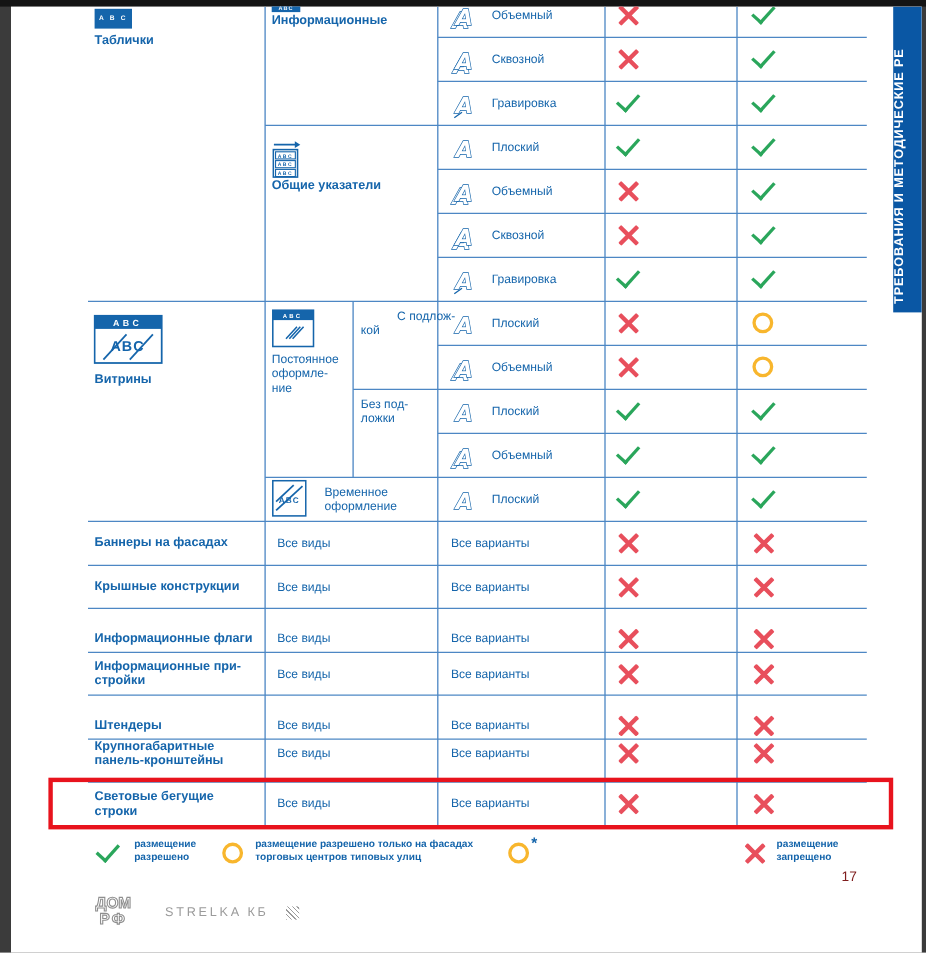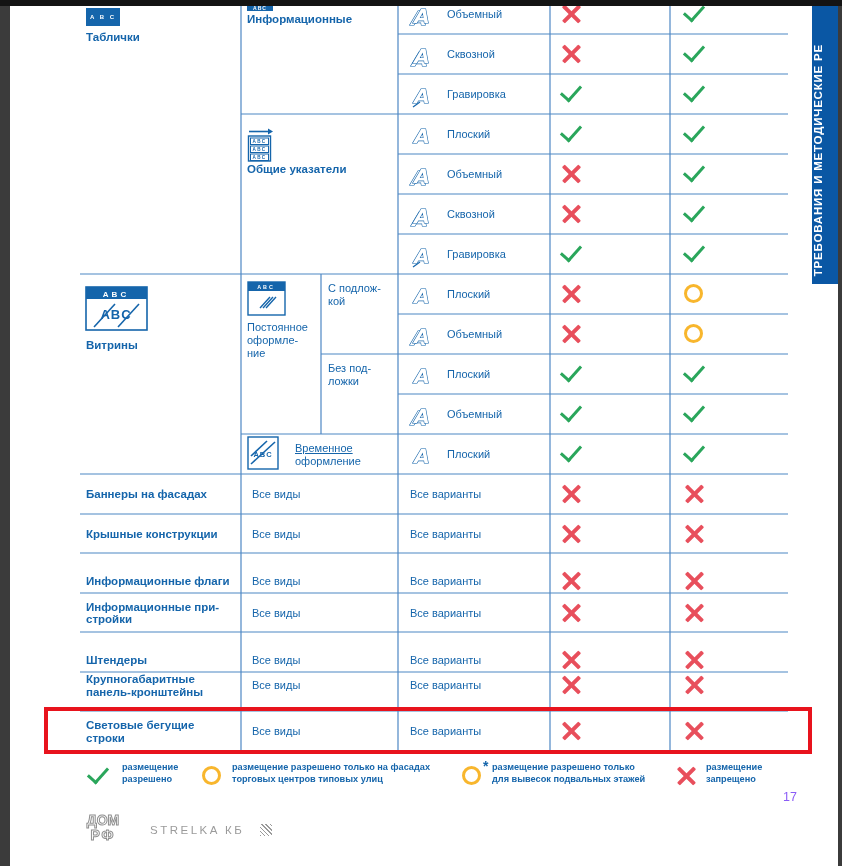--- a/index.html
+++ b/index.html
@@ -100,21 +100,21 @@
     position:absolute; left:34px; top:701px; width:760px; height:39px;
     border:4px solid #e8131d;
   }
 
   .legend-item-text { position:absolute; color:#1565ab; font-size:9.2px; font-weight:bold; line-height:11.5px; }
   .studio { position:absolute; left:140px; top:818px; font-size:11.5px; letter-spacing:2.5px; color:#9b9b9b; }
   .hatch-sq {
     position:absolute; left:250px; top:818px; width:12px; height:12px;
     background:repeating-linear-gradient(45deg,#9b9b9b 0 1px, transparent 1px 3px);
   }
-  .page-num { position:absolute; left:755px; top:784px; width:32px; text-align:right; font-size:12.5px; color:#8b5cf6; }
+  .page-num { position:absolute; left:755px; top:784px; width:32px; font-size:12.5px; color:#7f1d1d; }
 </style>
 </head>
 <body>
 
 <div class="top-strip"></div>
 
 <div class="sheet">
 
   <svg class="grid-svg" width="828" height="860">
     <line x1="388" y1="28" x2="778" y2="28"></line>
@@ -190,38 +190,38 @@
       <line x1="19" y1="27" x2="29" y2="16" stroke="#1565ab" stroke-width="1.4"></line>
     </svg>
   </div>
   <div class="abs soft-label" style="left:237px; top:315px;">
     <span style="display:block;text-align:right;">Постоянное</span>
     <span style="display:block;">оформле-</span>
     <span style="display:block;">ние</span>
   </div>
 
   <div class="abs soft-label" style="left:318px; top:276px;">
-    <span style="display:block;">С подлож-</span>
+    <span style="display:block;margin-left:33px;">С подлож-</span>
     <span style="display:block;">кой</span>
   </div>
   <div class="abs soft-label" style="left:318px; top:356px;">
     <span style="display:block;">Без под-</span>
     <span style="display:block;">ложки</span>
   </div>
 
   <div class="abs pict" style="left:237px; top:430px;">
     <svg width="32" height="34" viewBox="0 0 32 34">
       <rect x="1" y="1" width="30" height="32" fill="none" stroke="#1565ab" stroke-width="1.4"></rect>
       <text x="16" y="21" font-size="7.5" font-weight="bold" letter-spacing="1" text-anchor="middle" fill="#1565ab">ABC</text>
       <line x1="4" y1="28" x2="28" y2="6" stroke="#1565ab" stroke-width="1.6"></line>
       <line x1="4" y1="20" x2="20" y2="5" stroke="#1565ab" stroke-width="1.6"></line>
     </svg>
   </div>
   <div class="abs soft-label" style="left:285px; top:436px;">
-    <span style="display:block;text-decoration:underline;">Временное</span>
+    <span style="display:block;">Временное</span>
     <span style="display:block;">оформление</span>
   </div>
 
   <div class="trow" style="top:-12px;">
     <span class="licon" data-style="volume">
       <svg width="30" height="30" viewBox="0 0 30 30">
           <text class="p-shadow" x="15" y="23">А</text>
           <text x="15" y="23">А</text>
           <line class="p-engrave" x1="6" y1="27" x2="13" y2="22"></line>
         </svg>
@@ -444,24 +444,20 @@
     <span style="display:block;">разрешено</span>
   </span>
 
   <span class="status" style="left:190px; top:757px;" data-status="circle"></span>
   <span class="legend-item-text" style="left:222px; top:756px;">
     <span style="display:block;">размещение разрешено только на фасадах</span>
     <span style="display:block;">торговых центров типовых улиц</span>
   </span>
 
   <span class="status" style="left:450px; top:757px;" data-status="circle-asterisk"></span>
-  <span class="legend-item-text" style="left:482px; top:756px;">
-    <span style="display:block;">размещение разрешено только</span>
-    <span style="display:block;">для вывесок подвальных этажей</span>
-  </span>
 
   <span class="status" style="left:664px; top:757px;" data-status="cross"></span>
   <span class="legend-item-text" style="left:696px; top:756px;">
     <span style="display:block;">размещение</span>
     <span style="display:block;">запрещено</span>
   </span>
 
   <div class="abs pict" style="left:75px; top:806px;">
     <svg width="36" height="32" viewBox="0 0 36 32">
       <text x="18" y="13" font-size="14" font-weight="bold" text-anchor="middle" fill="#ffffff" stroke="#8f8f8f" stroke-width="1">ДОМ</text>

